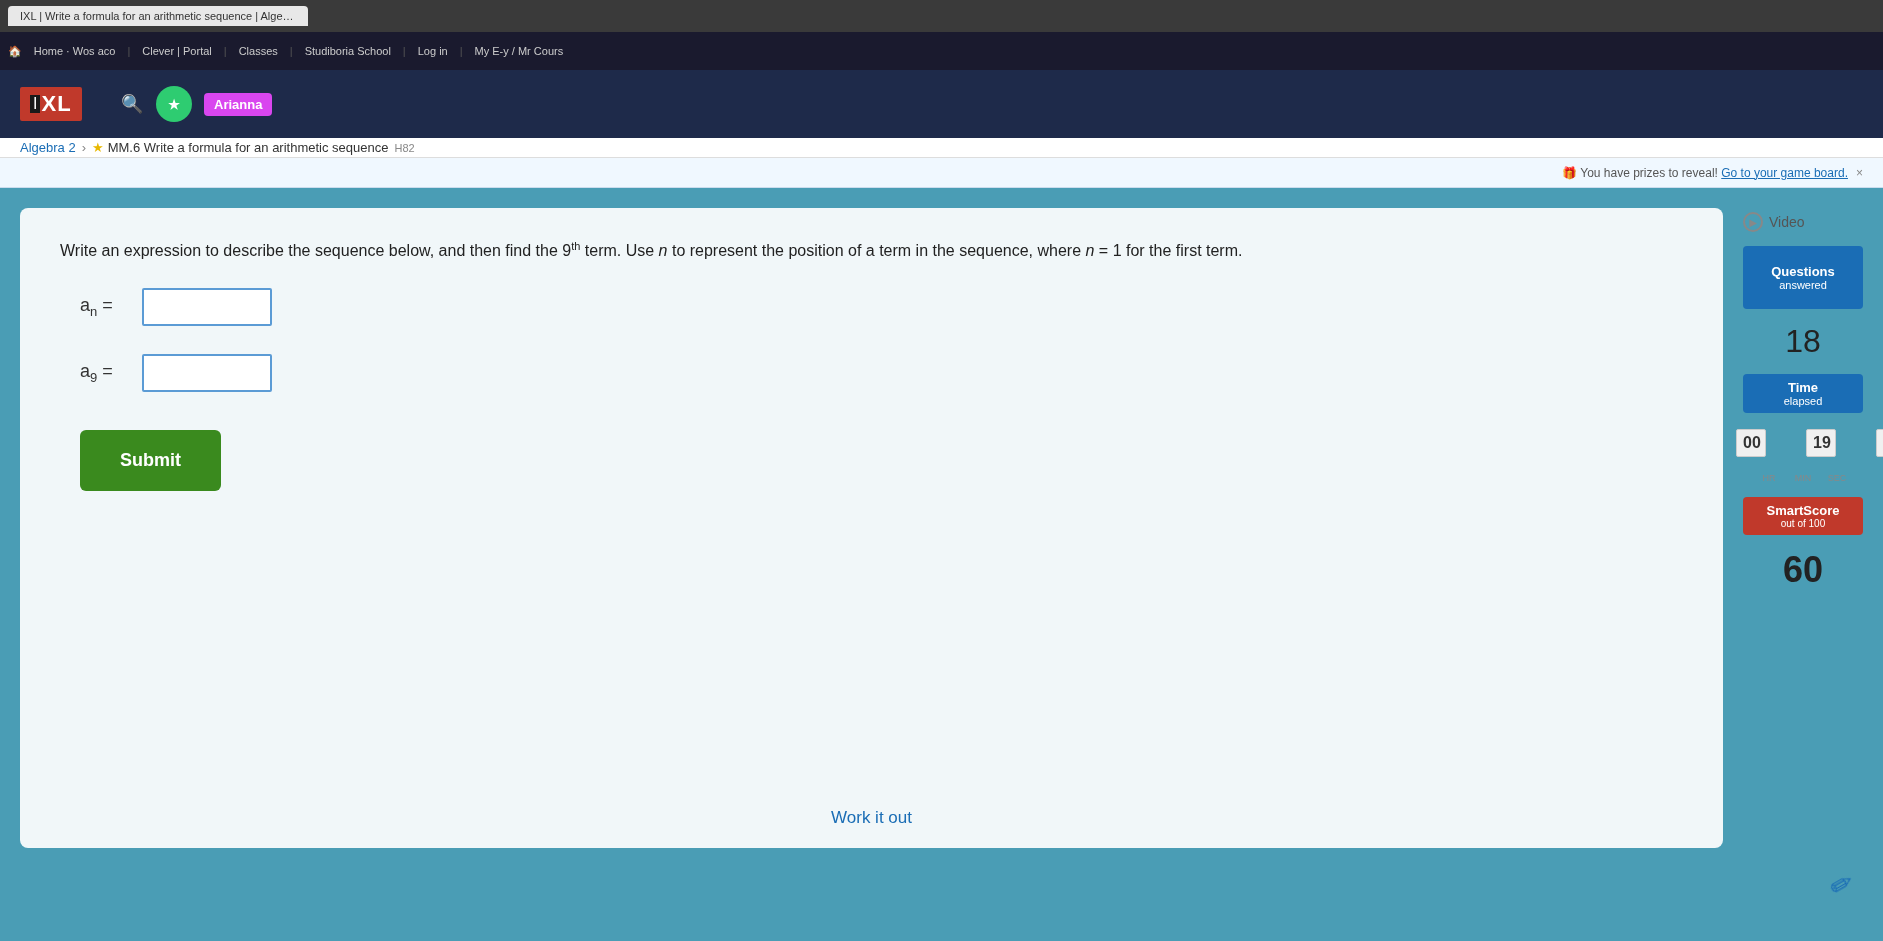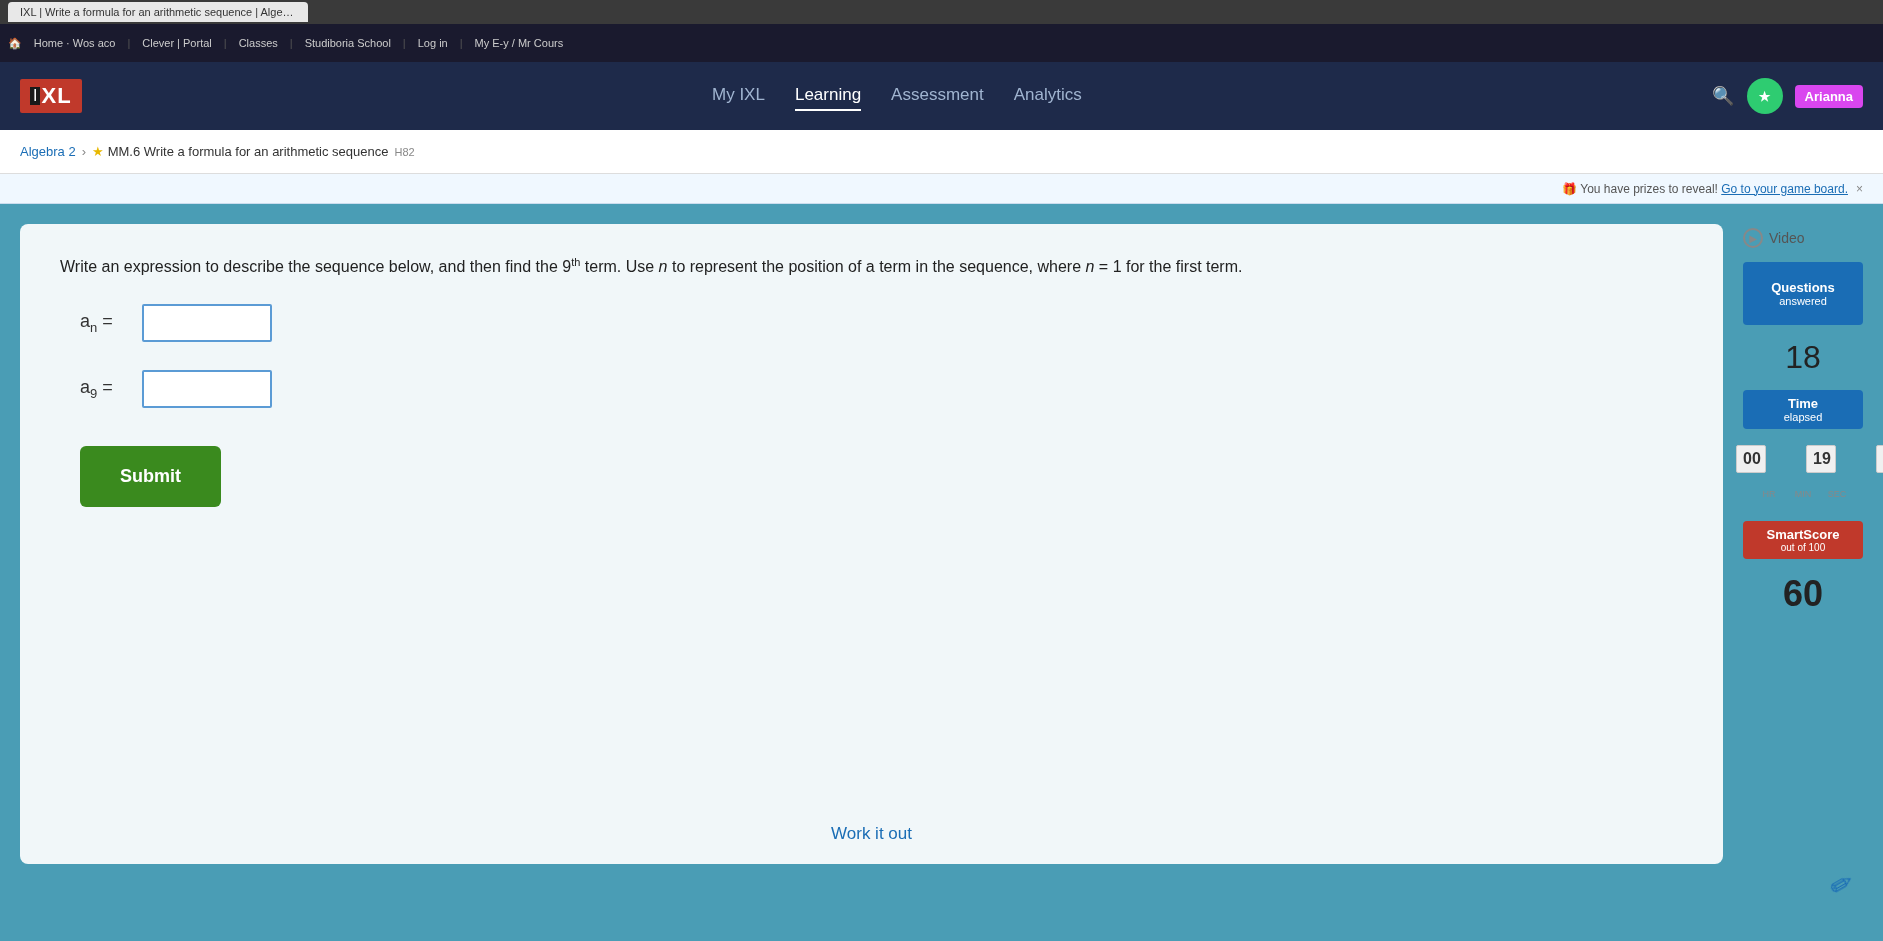--- a/index.html
+++ b/index.html
@@ -6,21 +6,21 @@
     body {
       font-family: Arial, sans-serif;
       background: #4a9db5;
       min-height: 941px;
       overflow-x: hidden;
     }
 
     
     .browser-bar {
       background: #3a3a3a;
-      height: 24px;
+      height: 32px;
       display: flex;
       align-items: center;
       padding: 6px 8px;
       gap: 8px;
     }
     .browser-tab {
       background: #e8e8e8;
       border-radius: 4px 4px 0 0;
       padding: 4px 12px;
       font-size: 11px;
@@ -120,21 +120,21 @@
       color: white;
       border-radius: 4px;
       padding: 4px 10px;
       font-size: 13px;
       font-weight: bold;
     }
 
     
     .breadcrumb-bar {
       background: white;
-      height: 44px;
+      height: 20px;
       display: flex;
       align-items: center;
       padding: 8px 20px;
       font-size: 13px;
       color: #333;
       border-bottom: 1px solid #ddd;
     }
     .breadcrumb-bar a {
       color: #1a6db5;
       text-decoration: none;
@@ -340,21 +340,21 @@
       min-width: 30px;
       text-align: center;
       margin-left: 36px;
     }
     .timer-labels {
       display: flex;
       gap: 4px;
       justify-content: center;
       font-size: 9px;
       color: #888;
-      margin-bottom: 12px;
+      margin-bottom: 4px;
     }
     .timer-label-unit {
       min-width: 30px;
       text-align: center;
     }
 
     .smart-score-badge {
       background: #c0392b;
       color: white;
       border-radius: 4px;
@@ -409,26 +409,20 @@
   <span>Log in</span>
   <span class="nav-separator">|</span>
   <span>My E-y / Mr Cours</span>
 </div>
 
 <div class="header">
   <div class="logo-box">
     <span class="logo-i">I</span>
     <span class="logo-text">XL</span>
   </div>
-  <nav class="header-nav">
-    <a class="header-nav-item">My IXL</a>
-    <a class="header-nav-item active">Learning</a>
-    <a class="header-nav-item">Assessment</a>
-    <a class="header-nav-item">Analytics</a>
-  </nav>
   <div class="header-right">
     <button class="search-icon-btn">🔍</button>
     <button class="avatar-btn">★</button>
     <span class="username-badge">Arianna</span>
   </div>
 </div>
 
 <div class="breadcrumb-bar">
   <a href="#">Algebra 2</a>
   <span class="breadcrumb-separator">›</span>

